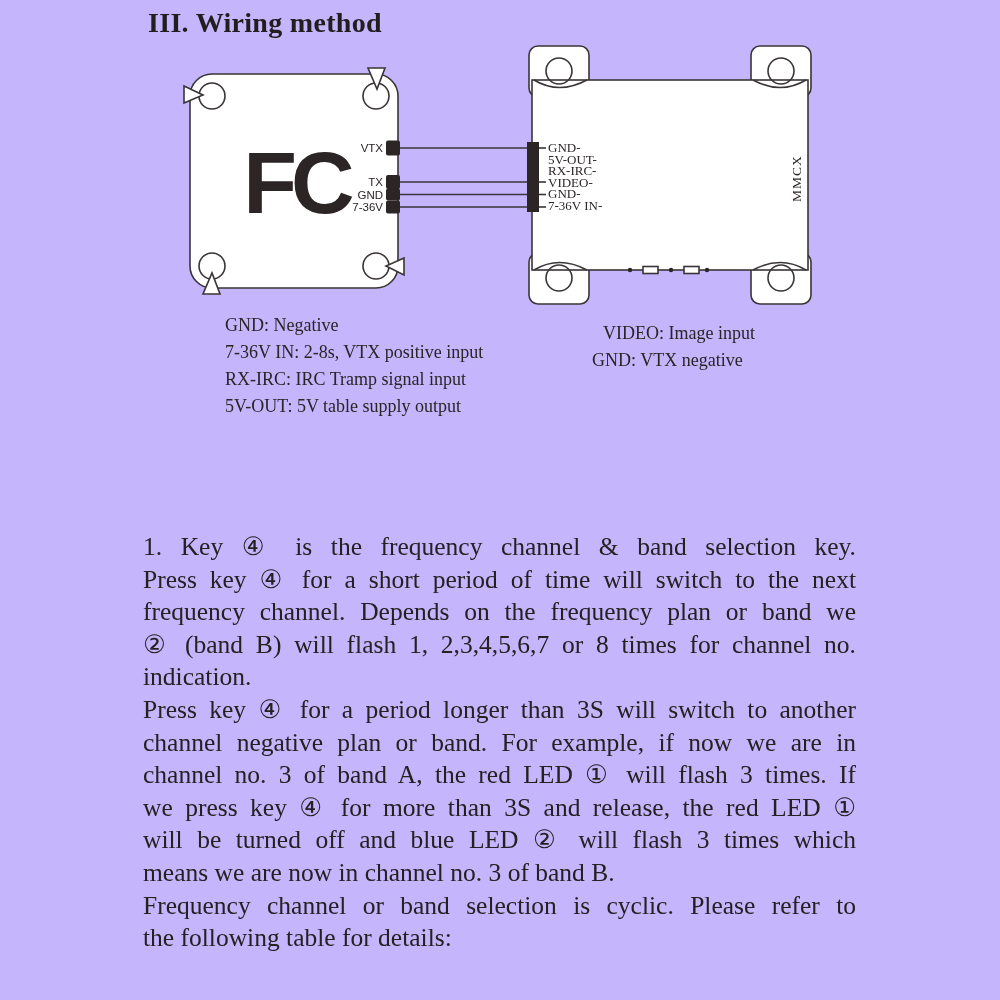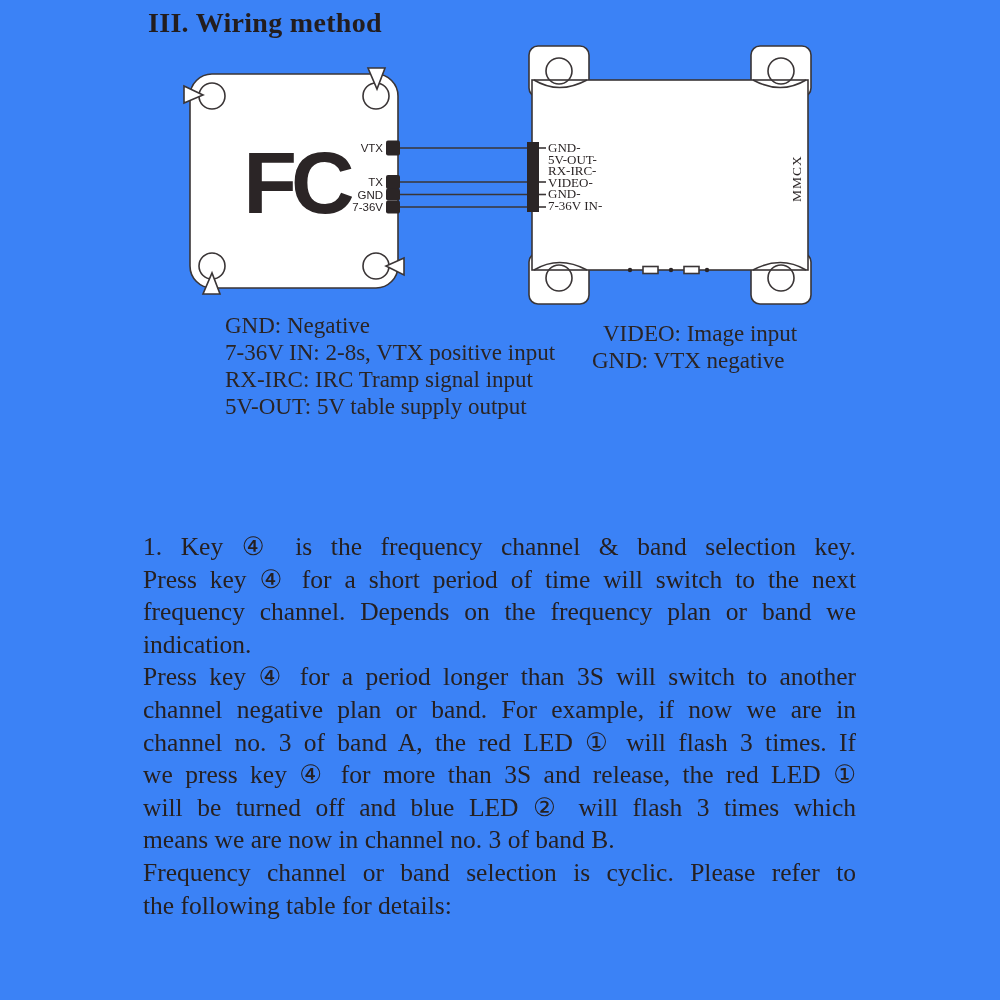--- a/index.html
+++ b/index.html
@@ -1,26 +1,26 @@
 <!DOCTYPE html>
 <html><head>
 <meta charset="utf-8">
 <style>
   html,body{margin:0;padding:0;background:#ffffff;}
   .page{
-    position:relative;width:1000px;height:1000px;background:#3b82f6;
+    position:relative;width:1000px;height:1000px;background:#c4b5fd;
     color:#2a2425;overflow:hidden;
     font-family:"Liberation Serif","DejaVu Sans",serif;
   }
   .abs{position:absolute;}
   .h1{
     font-weight:bold;font-size:28px;letter-spacing:0.3px;color:#231d1e;
     font-family:"Liberation Serif","DejaVu Sans",serif;white-space:nowrap;
   }
-  .legend{font-size:23px;line-height:27px;color:#2a2425;white-space:nowrap;}
+  .legend{font-size:18px;line-height:27px;color:#2a2425;white-space:nowrap;}
   .legend .indent{padding-left:11px;}
   .body-text{width:713px;font-size:25.5px;line-height:32.6px;color:#262021;}
   .body-text .ln{white-space:normal;}
   .body-text .just{text-align:justify;text-align-last:justify;font-family:Liberation Serif, serif;}
   .body-text .plain{text-align:left;}
   svg text{stroke:none;}
   .padlbl{font-family:"Liberation Sans","DejaVu Sans",sans-serif;}
   .pinlbl{font-family:"Liberation Serif","DejaVu Sans",serif;}
 </style>
 </head>
@@ -119,20 +119,21 @@
   <div class="abs legend" style="left:592px;top:320px">
     <div class="indent">VIDEO: Image input</div>
     <div>GND: VTX negative</div>
   </div>
 
 
   <div class="abs body-text" style="left:143px;top:531px">
     <div class="ln just">1. Key ④ is the frequency channel &amp; band selection key.</div>
     <div class="ln just">Press key ④ for a short period of time will switch to the next</div>
     <div class="ln just">frequency channel. Depends on the frequency plan or band we</div>
+    <div class="ln just">② (band B) will flash 1, 2,3,4,5,6,7 or 8 times for channel no.</div>
     <div class="ln plain">indication.</div>
     <div class="ln just">Press key ④ for a period longer than 3S will switch to another</div>
     <div class="ln just">channel negative plan or band. For example, if now we are in</div>
     <div class="ln just">channel no. 3 of band A, the red LED ① will flash 3 times. If</div>
     <div class="ln just">we press key ④ for more than 3S and release, the red LED ①</div>
     <div class="ln just">will be turned off and blue LED ② will flash 3 times which</div>
     <div class="ln plain">means we are now in channel no. 3 of band B.</div>
     <div class="ln just">Frequency channel or band selection is cyclic. Please refer to</div>
     <div class="ln plain">the following table for details:</div>
   </div>

